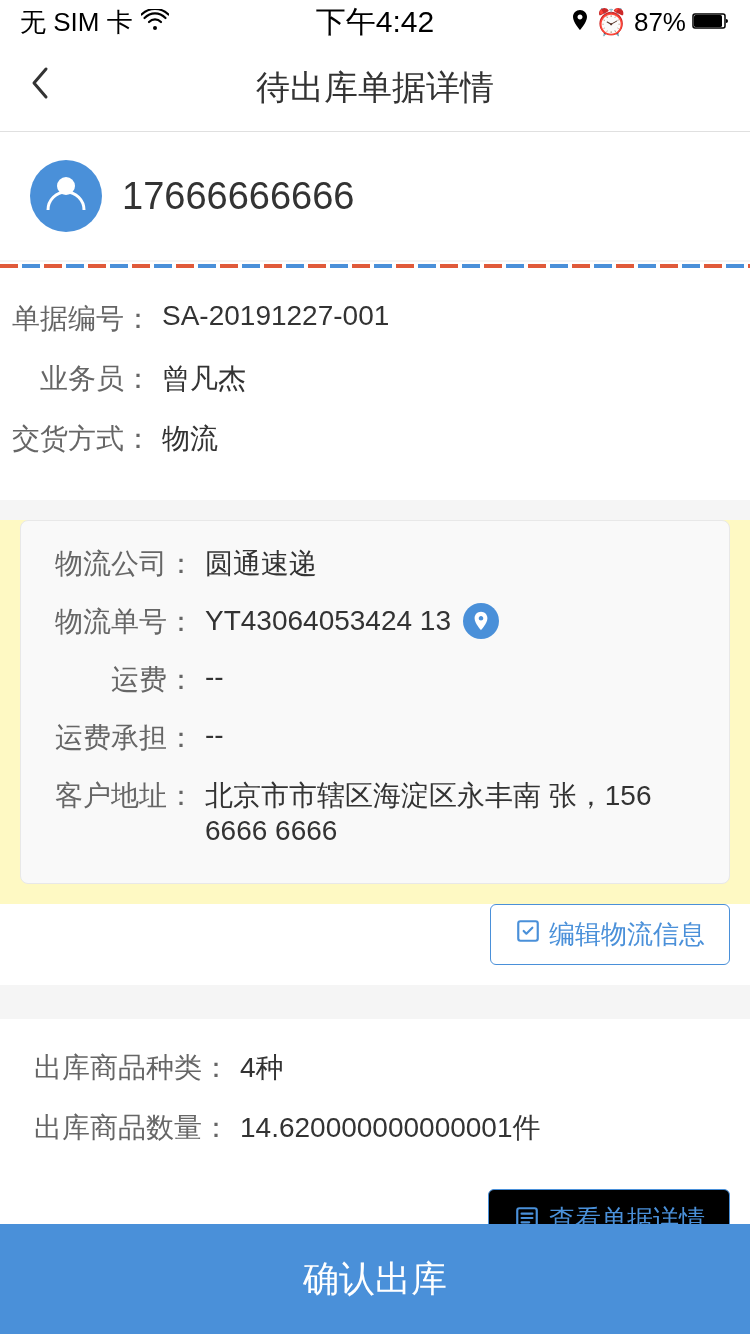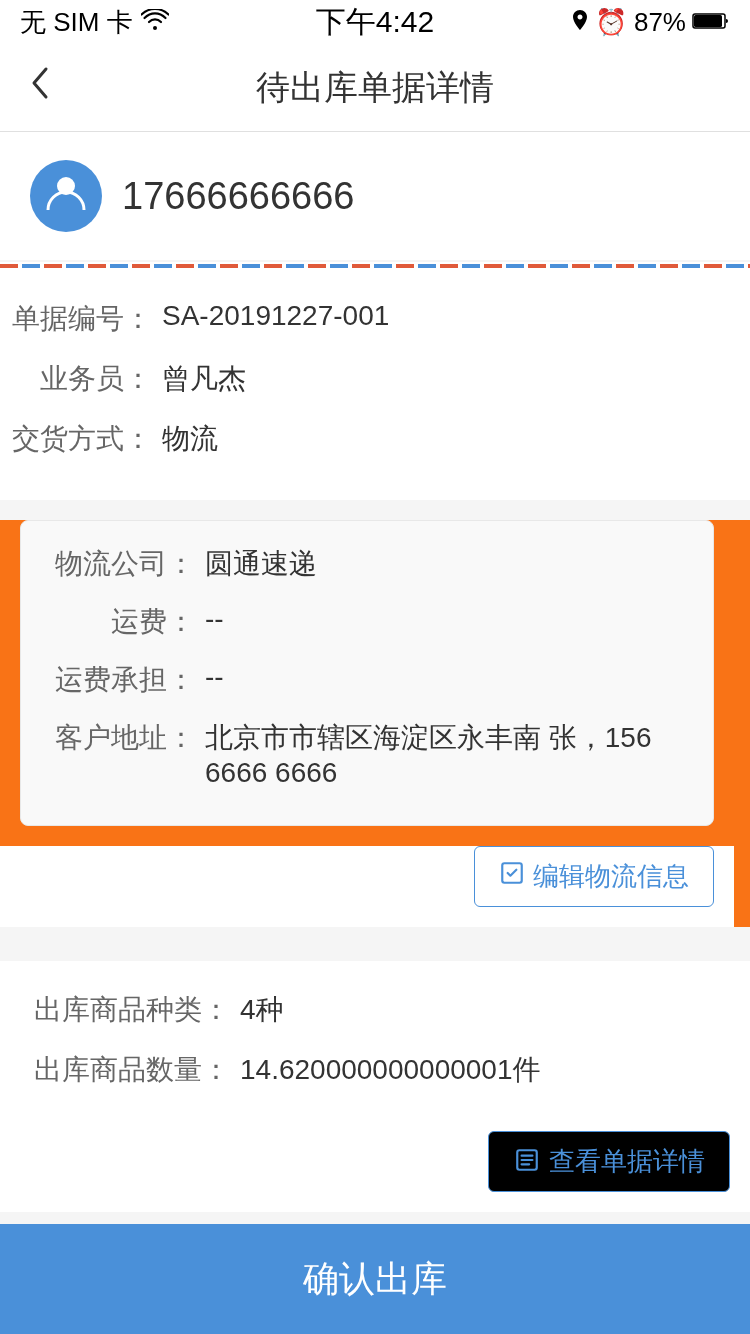--- a/index.html
+++ b/index.html
@@ -346,25 +346,36 @@
     <div class="info-row">
       <span class="info-label">业务员：</span>
       <span class="info-value">曾凡杰</span>
     </div>
     <div class="info-row">
       <span class="info-label">交货方式：</span>
       <span class="info-value">物流</span>
     </div>
   </div>
 
-  <div style="background:#f97316; padding: 0 16px 0 0;">
+  <div style="background:#fef9c3; padding: 0 0 0 0;">
     <div class="logistics-card">
       <div class="logistics-row">
         <span class="logistics-label">物流公司：</span>
         <span class="logistics-value">圆通速递</span>
+      </div>
+      <div class="logistics-row">
+        <span class="logistics-label">物流单号：</span>
+        <span class="logistics-value with-icon">
+          <span>YT43064053424 13</span>
+          <div class="location-icon">
+            <svg viewBox="0 0 24 24" fill="white">
+              <path d="M12 2C8.1 2 5 5.1 5 9c0 5.3 7 13 7 13s7-7.7 7-13c0-3.9-3.1-7-7-7zm0 9.5c-1.4 0-2.5-1.1-2.5-2.5S10.6 6.5 12 6.5s2.5 1.1 2.5 2.5S13.4 11.5 12 11.5z"></path>
+            </svg>
+          </div>
+        </span>
       </div>
       <div class="logistics-row">
         <span class="logistics-label">运费：</span>
         <span class="logistics-value">--</span>
       </div>
       <div class="logistics-row">
         <span class="logistics-label">运费承担：</span>
         <span class="logistics-value">--</span>
       </div>
       <div class="logistics-row">

